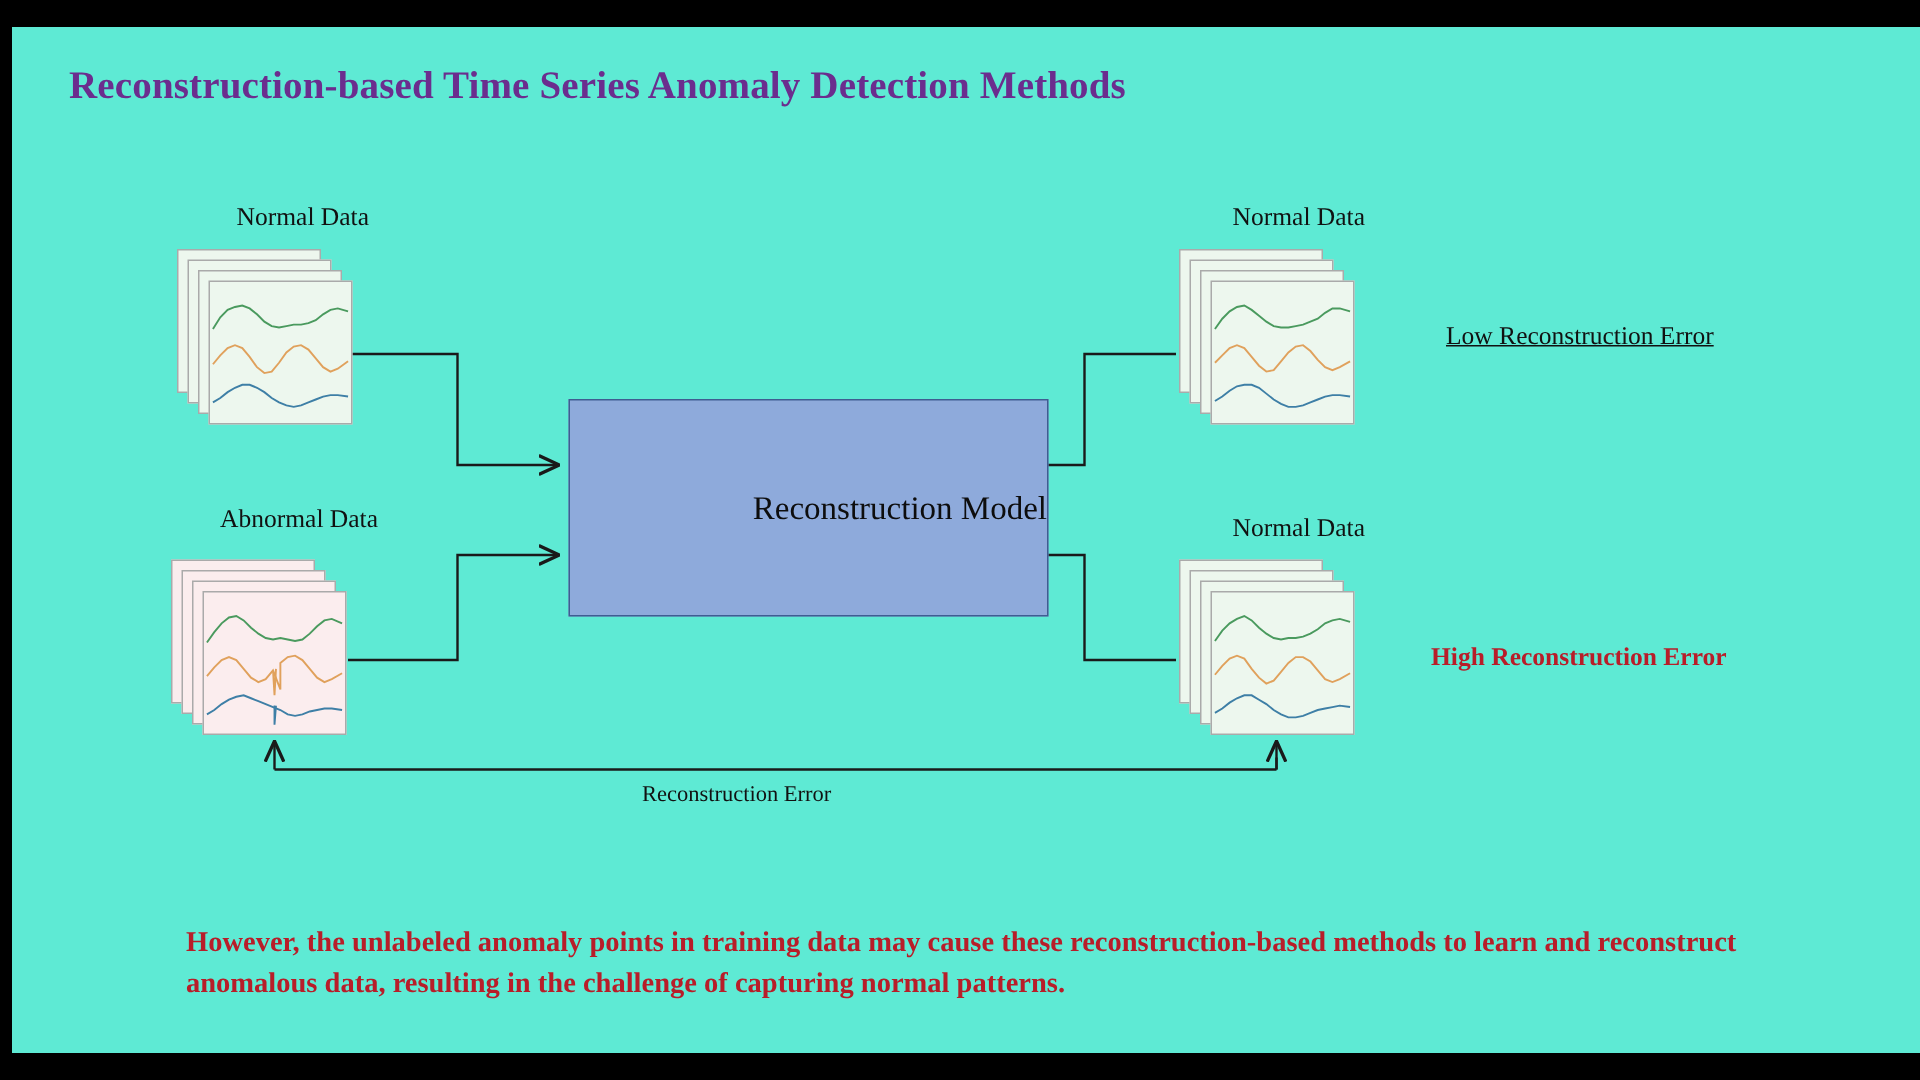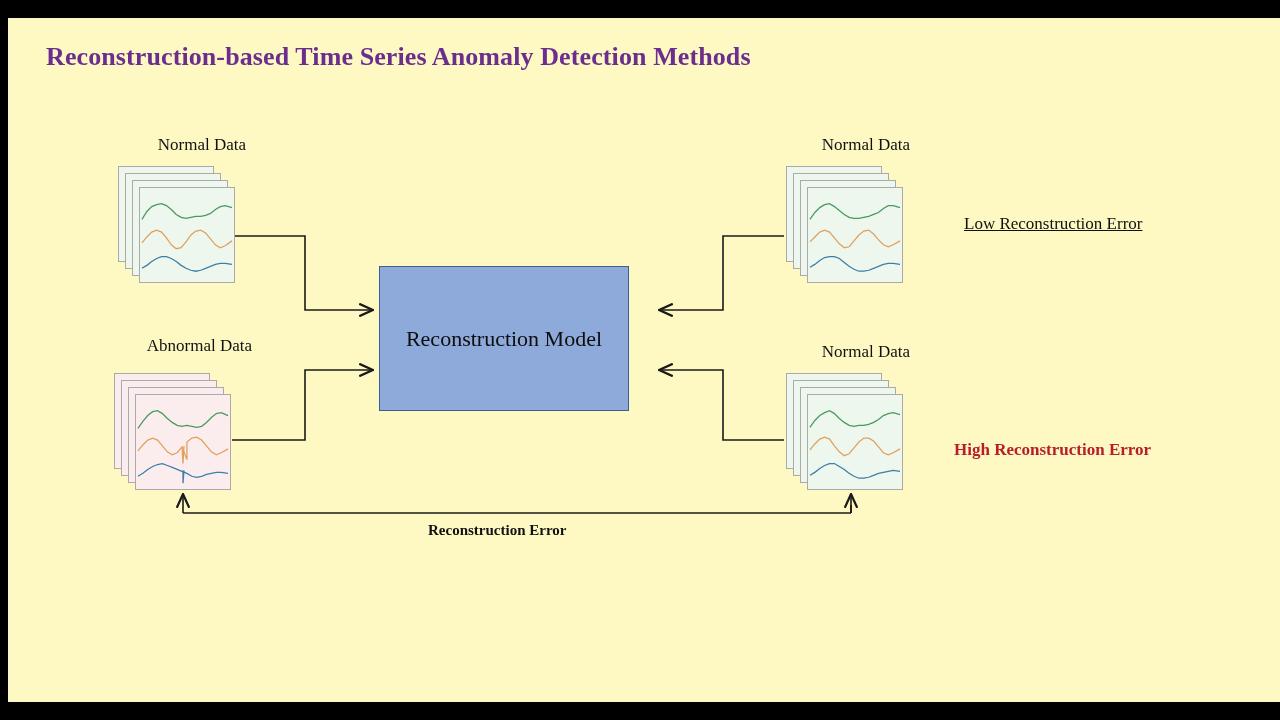--- a/index.html
+++ b/index.html
@@ -1,21 +1,21 @@
 <!DOCTYPE html>
 <html><head>
 <meta charset="utf-8">
 <style>
   html,body{margin:0;padding:0;background:#000;}
   body{width:1280px;height:720px;overflow:hidden;font-family:"Liberation Serif",serif;}
 
   #stage{position:relative;width:1280px;height:720px;background:#000;}
 
   
-  #slide{position:absolute;left:8px;top:18px;width:1272px;height:684px;background:#fef9c3;overflow:hidden;}
+  #slide{position:absolute;left:8px;top:18px;width:1272px;height:684px;background:#5eead4;overflow:hidden;}
 
   #title{
     position:absolute;left:38px;top:24px;
     font-family:"Liberation Serif",serif;
     font-size:26px;font-weight:bold;color:#6B2D8E;
     letter-spacing:.1px;white-space:nowrap;
   }
 
   .card-label{
     position:absolute;font-family:"Liberation Serif",serif;
@@ -31,40 +31,40 @@
   .card svg{display:block;width:100%;height:100%;}
   .c-normal{background:#EDF7EE;}
   .c-abnormal{background:#FBEDEE;}
   .card.l0{left:0px;  top:0px; }
   .card.l1{left:7px;  top:7px; }
   .card.l2{left:14px; top:14px;}
   .card.l3{left:21px; top:21px;}
 
   
   #model-box{
-    position:absolute;left:371px;top:248px;width:250px;height:145px;
+    position:absolute;left:371px;top:248px;width:320px;height:145px;
     background:#8EAADB;border:1px solid #3f5d91;box-sizing:border-box;
-    display:flex;align-items:center;justify-content:center;
+    display:flex;align-items:center;justify-content:flex-end;
   }
   #model-box span{font-family:"Liberation Serif",serif;font-size:22px;color:#0d0d0d;}
 
   
   #wires{position:absolute;left:0;top:0;width:1272px;height:684px;pointer-events:none;}
 
   
   .err-label{
     position:absolute;font-family:"Liberation Serif",serif;
     font-size:17px;white-space:nowrap;
   }
   #low-error{color:#111;}
   #high-error{color:#B81D29;font-weight:bold;}
 
   #recon-error-label{
     position:absolute;font-family:"Liberation Serif",serif;
-    font-size:15px;font-weight:bold;color:#111;white-space:nowrap;
+    font-size:15px;font-weight:normal;color:#111;white-space:nowrap;
   }
 
   #caption{
     position:absolute;left:116px;top:598px;width:1060px;
     font-family:"Liberation Serif",serif;
     font-size:19px;font-weight:bold;color:#B81D29;line-height:1.42;
   }
 </style>
 </head>
 <body>
@@ -159,19 +159,20 @@
       <div class="card c-normal l3">
         <svg viewBox="0 0 96 96" preserveAspectRatio="none">
           <polyline fill="none" stroke="#4A9A5E" stroke-width="1.3" points="2,33 7,26 12,21 17,18 22,16 27,19 32,24 37,28 42,31 47,32 52,31 57,31 62,30 67,28 72,25 77,21 82,19 87,18 94,20"></polyline>
           <polyline fill="none" stroke="#E0A15C" stroke-width="1.3" points="2,56 7,50 12,45 17,43 22,45 27,52 32,58 37,62 42,60 47,54 52,48 57,44 62,44 67,47 72,53 77,59 82,61 87,59 94,55"></polyline>
           <polyline fill="none" stroke="#3E7FA6" stroke-width="1.3" points="2,82 7,79 12,75 17,72 22,70 27,70 32,73 37,76 42,80 47,83 52,85 57,85 62,84 67,82 72,80 77,79 82,78 87,77 94,78"></polyline>
         </svg>
       </div>
     </div>
 
     <div class="err-label" id="low-error" style="left:956px;top:196px;text-decoration:underline;">Low Reconstruction Error</div>
-    <div class="err-label" id="high-error" style="left:946px;top:410px;margin-top:12px;">High Reconstruction Error</div>
+    <div class="err-label" id="high-error" style="left:946px;top:410px;">High Reconstruction Error</div>
 
     <div id="recon-error-label" style="left:420px;top:504px;">Reconstruction Error</div>
 
+    <div id="caption">However, the unlabeled anomaly points in training data may cause these reconstruction-based methods to learn and reconstruct anomalous data, resulting in the challenge of capturing normal patterns.</div>
 
   </div>
 </div>
 
 </body></html>

